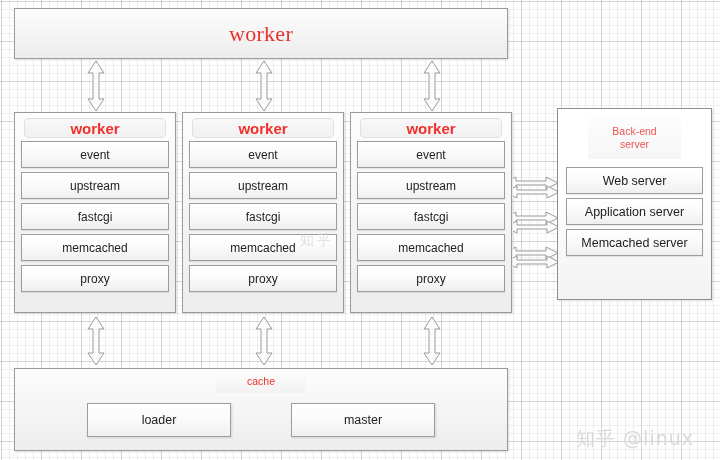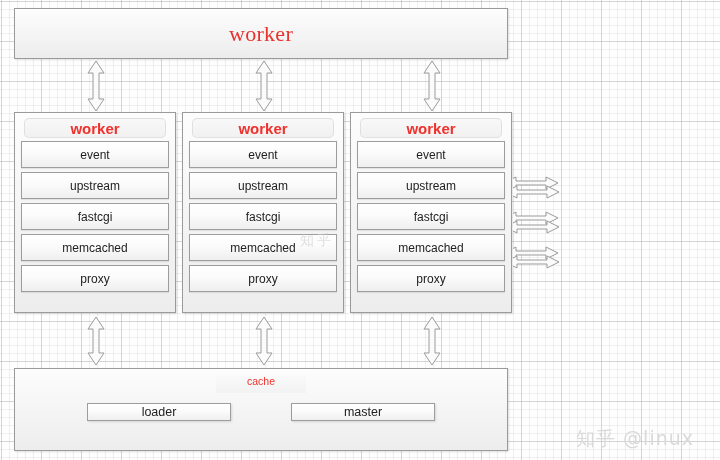--- a/index.html
+++ b/index.html
@@ -164,21 +164,21 @@
     color: #f0312c;
   }
   .cache-row {
     display: flex;
     justify-content: center;
     gap: 60px;
   }
   .cache-item {
     box-sizing: border-box;
     width: 144px;
-    height: 18px;
+    height: 34px;
     border: 1px solid #9d9d9d;
     background: linear-gradient(to bottom, #ffffff 0%, #fbfbfb 45%, #efefef 100%);
     display: flex;
     align-items: center;
     justify-content: center;
     font-size: 12.5px;
     color: #222222;
     box-shadow: 1px 1px 2px rgba(0,0,0,0.12);
   }
 
@@ -279,20 +279,29 @@
       <polygon points="1,22 13,16 13,20 43,20 43,16 55,22 43,28 43,24 13,24 13,28" transform="translate(-9,-6)" fill="#fbfbfb" stroke="#9b9b9b" stroke-width="1"></polygon>
     </svg>
   </div>
   <div class="arrow" style="left:513px; top:246px;">
     <svg width="46" height="26" viewBox="0 0 46 26">
       <polygon points="45,4 33,-2 33,2 3,2 3,-2 -9,4 3,10 3,6 33,6 33,10" transform="translate(0,3)" fill="#fbfbfb" stroke="#9b9b9b" stroke-width="1"></polygon>
       <polygon points="1,22 13,16 13,20 43,20 43,16 55,22 43,28 43,24 13,24 13,28" transform="translate(-9,-6)" fill="#fbfbfb" stroke="#9b9b9b" stroke-width="1"></polygon>
     </svg>
   </div>
 
+  <div id="backend-box">
+    <div id="backend-title">
+      <span>Back-end</span>
+      <span>server</span>
+    </div>
+    <div class="server-box">Web server</div>
+    <div class="server-box">Application server</div>
+    <div class="server-box">Memcached server</div>
+  </div>
 
   <div class="arrow" style="left:85px; top:316px;">
     <svg width="22" height="50" viewBox="0 0 22 50">
       <polygon points="11,1 19,13 14,13 14,37 19,37 11,49 3,37 8,37 8,13 3,13" fill="#fbfbfb" stroke="#9b9b9b" stroke-width="1"></polygon>
     </svg>
   </div>
   <div class="arrow" style="left:253px; top:316px;">
     <svg width="22" height="50" viewBox="0 0 22 50">
       <polygon points="11,1 19,13 14,13 14,37 19,37 11,49 3,37 8,37 8,13 3,13" fill="#fbfbfb" stroke="#9b9b9b" stroke-width="1"></polygon>
     </svg>

